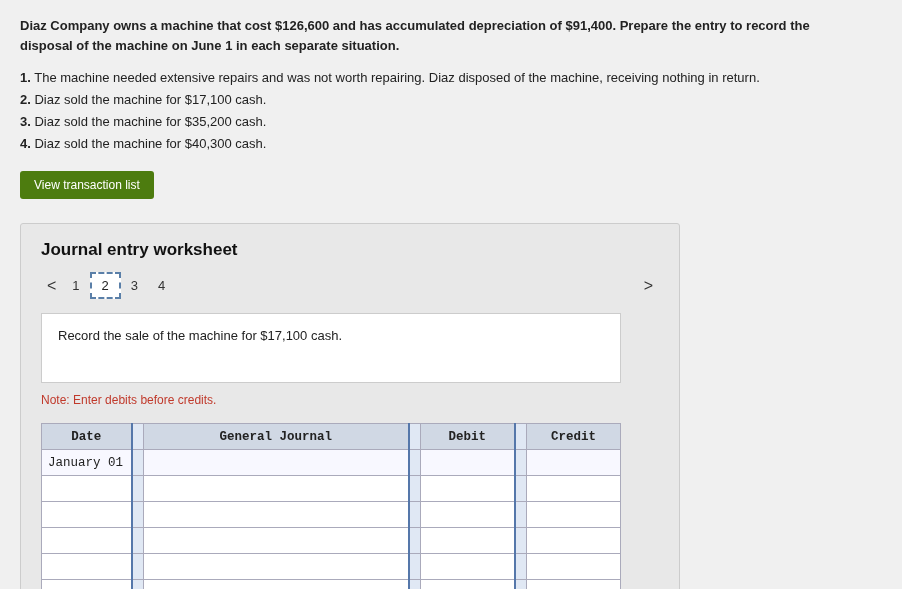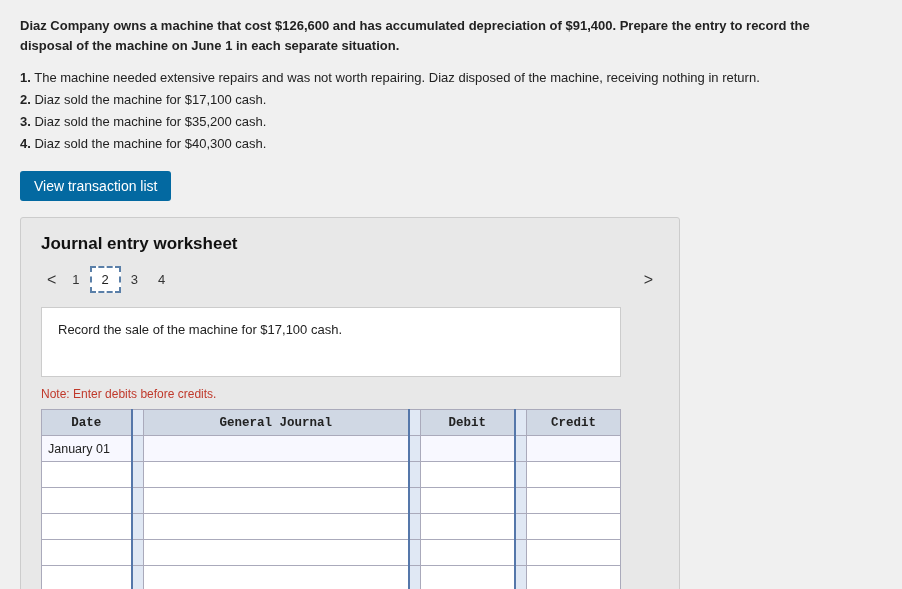--- a/index.html
+++ b/index.html
@@ -36,28 +36,28 @@
       font-size: 13px;
       line-height: 1.7;
       margin-bottom: 16px;
     }
 
     .scenario-item {
       display: block;
     }
 
     .btn-view-transactions {
-      background-color: #0369a1;
+      background-color: #4d7c0f;
       color: #fff;
       border: none;
       padding: 7px 14px;
-      font-size: 14px;
+      font-size: 12px;
       cursor: pointer;
       border-radius: 3px;
-      margin-bottom: 16px;
+      margin-bottom: 24px;
     }
 
     .worksheet-container {
       background: #e8e8e8;
       border: 1px solid #ccc;
       border-radius: 3px;
       padding: 16px 20px 20px 20px;
       max-width: 660px;
     }
 
@@ -106,21 +106,21 @@
       margin-bottom: 10px;
       min-height: 70px;
       font-size: 13px;
       color: #222;
       max-width: 580px;
     }
 
     .note-text {
       color: #c0392b;
       font-size: 12px;
-      margin-bottom: 8px;
+      margin-bottom: 16px;
     }
 
     .journal-table {
       width: 100%;
       border-collapse: collapse;
       font-size: 12.5px;
       background: #fff;
       max-width: 580px;
     }
 
@@ -153,20 +153,21 @@
       border: 1px solid #aab;
       padding: 0;
       height: 26px;
     }
 
     .journal-table td.date-cell {
       width: 90px;
       padding: 0 6px;
       vertical-align: middle;
       font-size: 12.5px;
+      font-family: Liberation Mono, monospace;
     }
 
     .journal-table td input {
       width: 100%;
       height: 100%;
       border: none;
       outline: none;
       padding: 0 6px;
       font-size: 12.5px;
       background: transparent;

